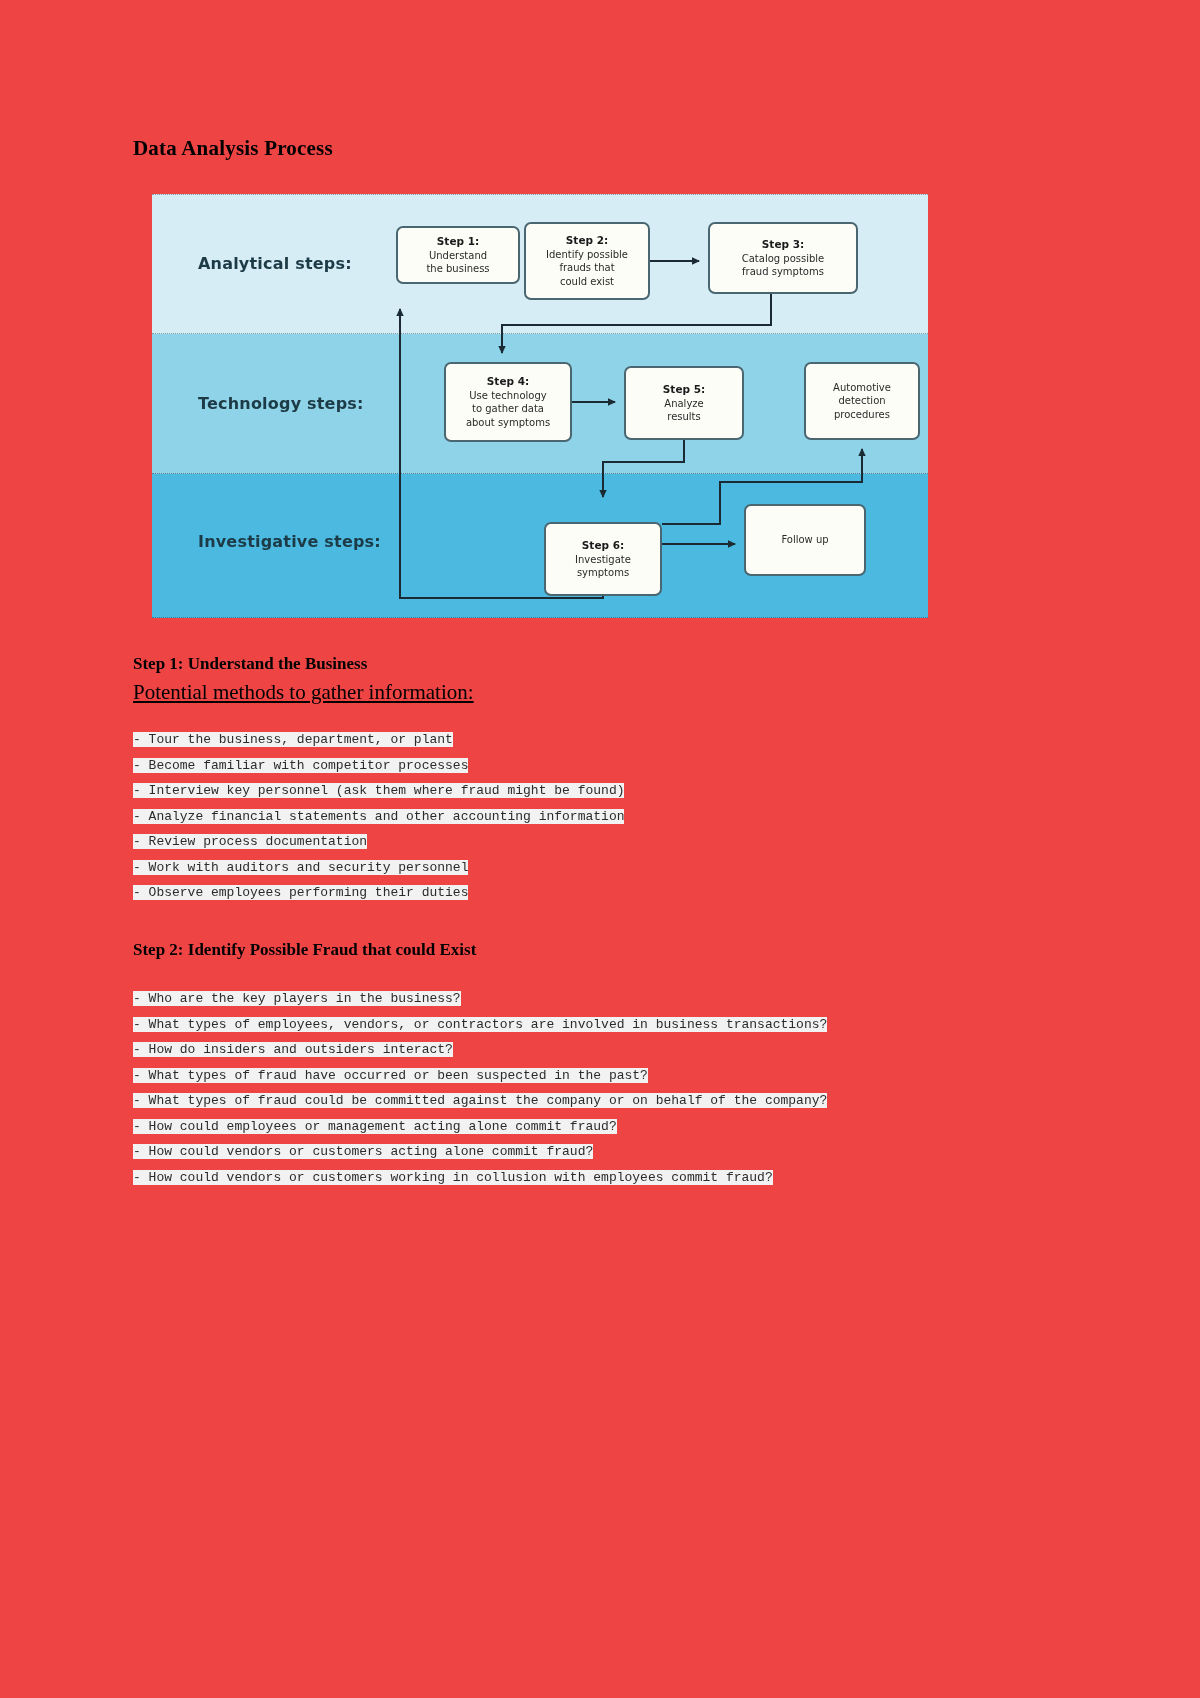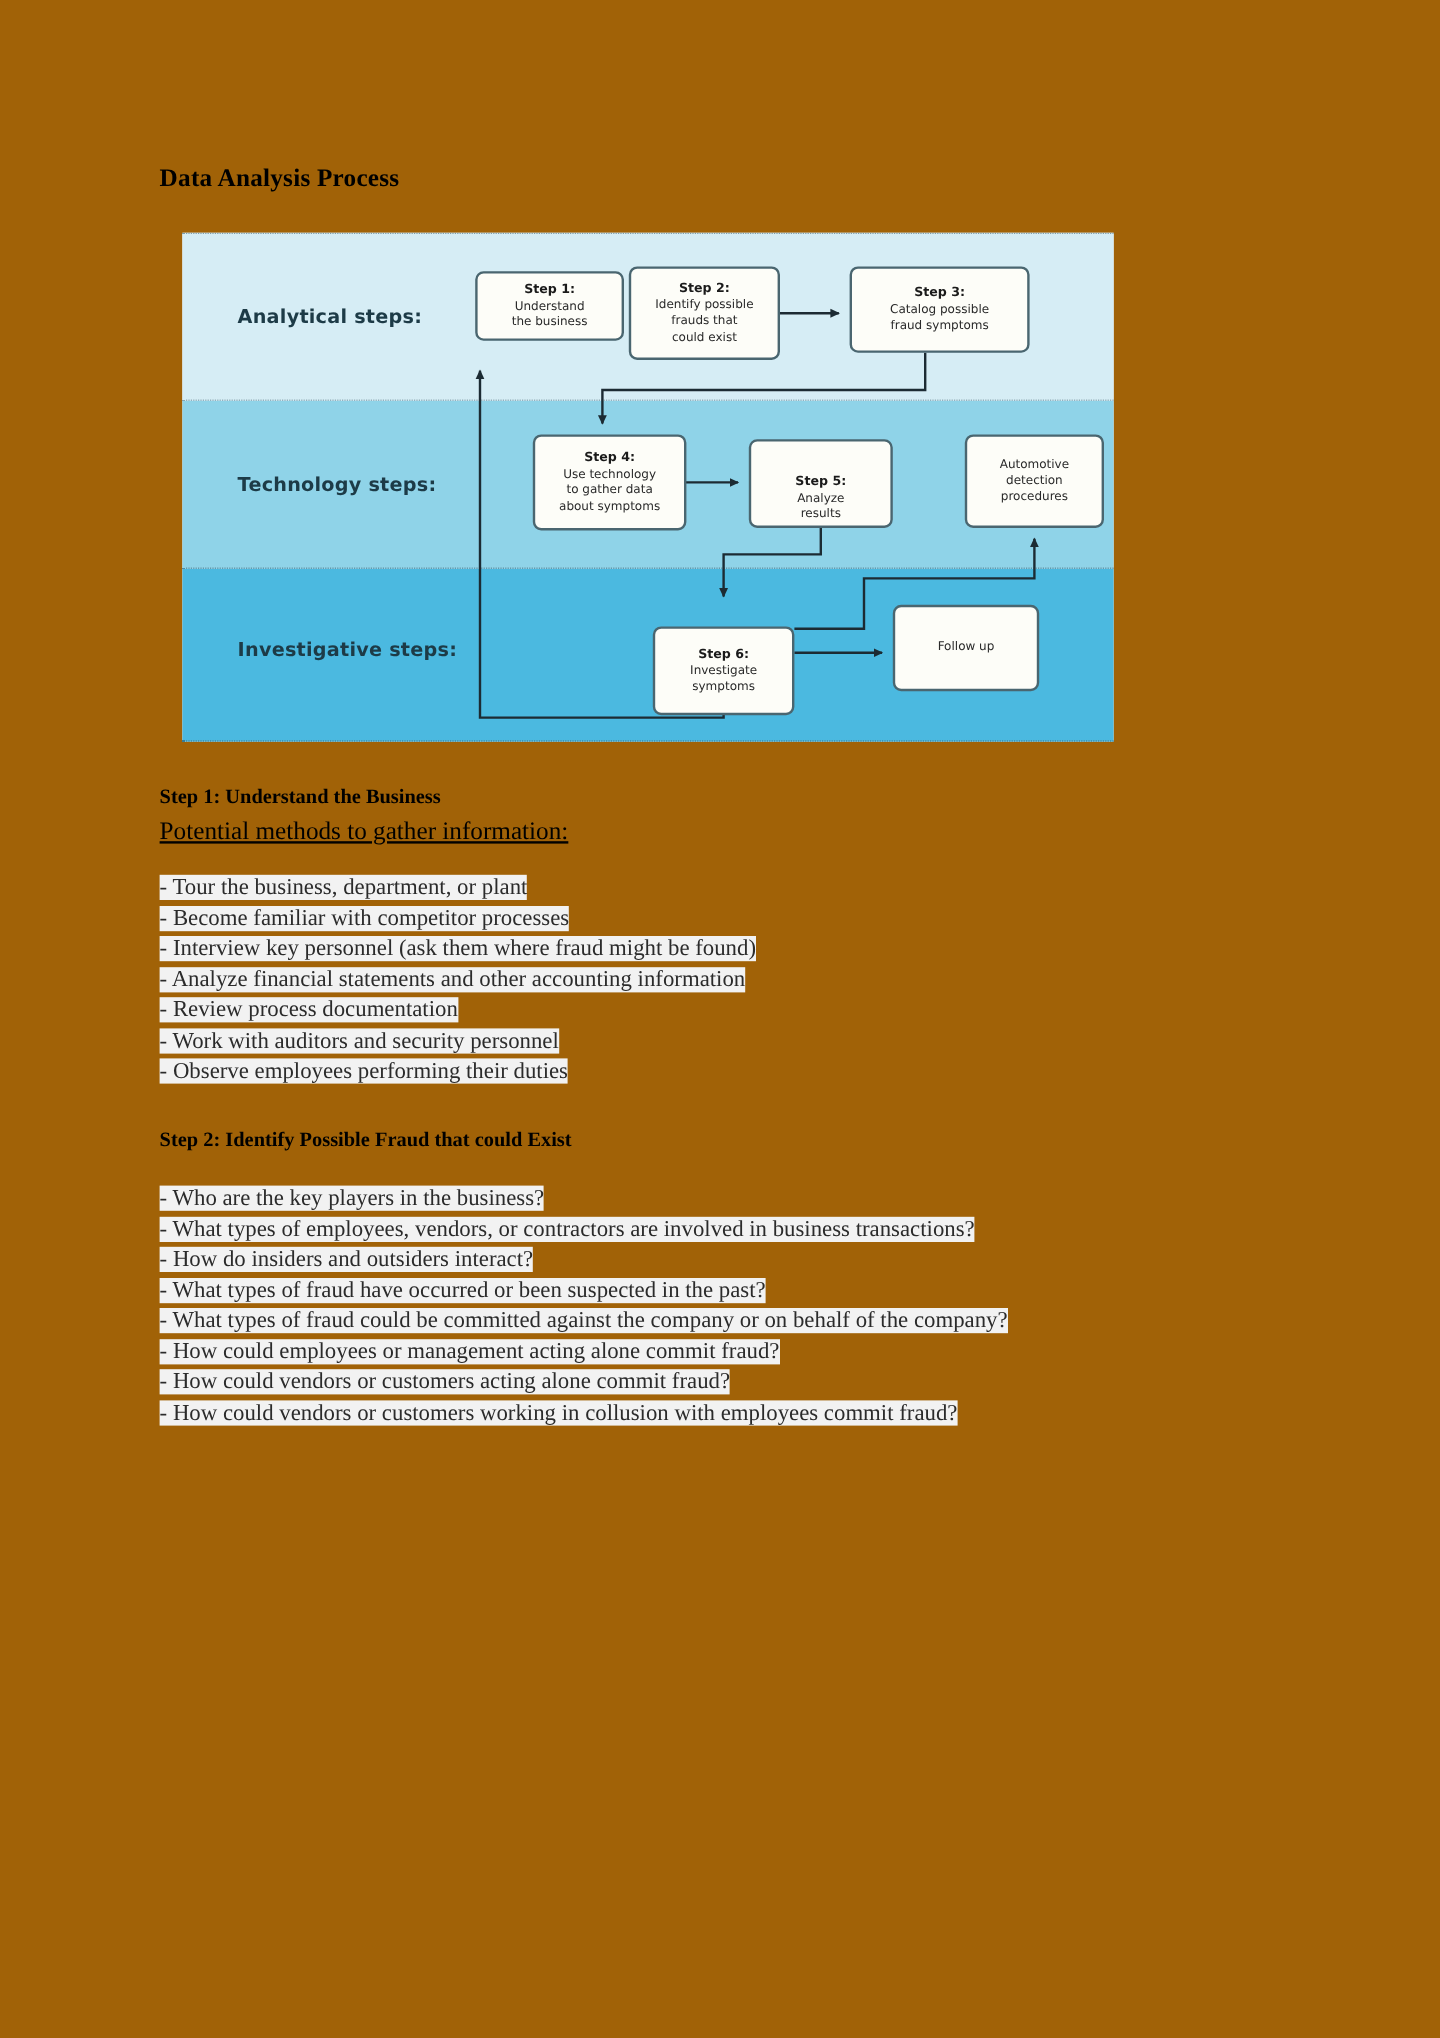--- a/index.html
+++ b/index.html
@@ -14,21 +14,21 @@
     font-family: "Liberation Sans", sans-serif;
     color: #000;
     overflow: hidden;
   }
 
   .page {
     position: absolute;
     left: 0; top: 0;
     width: 1200px;
     height: 1698px;
-    background: #a16207;
+    background: #ef4444;
   }
 
   
   .doc-title {
     position: absolute;
     left: 133px;
     top: 136px;
     font-family: "Liberation Serif", serif;
     font-weight: bold;
     font-size: 21px;
@@ -106,21 +106,21 @@
     font-weight: bold;
     font-size: 10.5px;
     color: #1a1a1a;
   }
 
   
   .n-step1 { left: 202px; top: 32px;  width: 124px; height: 58px; margin-left: 42px; }
   .n-step2 { left: 372px; top: 28px;  width: 126px; height: 78px; }
   .n-step3 { left: 556px; top: 28px;  width: 150px; height: 72px; }
   .n-step4 { left: 292px; top: 168px; width: 128px; height: 80px; }
-  .n-step5 { left: 472px; top: 172px; width: 120px; height: 74px; justify-content: flex-end; }
+  .n-step5 { left: 472px; top: 172px; width: 120px; height: 74px; }
   .n-auto  { left: 652px; top: 168px; width: 116px; height: 78px; }
   .n-step6 { left: 392px; top: 312px; width: 118px; height: 74px; margin-top: 16px; }
   .n-follow{ left: 592px; top: 310px; width: 122px; height: 72px; }
 
   .svg-wires {
     position: absolute;
     left: 0; top: 0;
     width: 776px;
     height: 424px;
     pointer-events: none;
@@ -141,22 +141,22 @@
     left: 133px;
     font-family: "Liberation Serif", serif;
     font-size: 21px;
     color: #000;
     text-decoration: underline;
     white-space: nowrap;
   }
   .bullets {
     position: absolute;
     left: 133px;
-    font-family: Liberation Serif, serif;
-    font-size: 19px;
+    font-family: Liberation Mono, monospace;
+    font-size: 13px;
     line-height: 25.5px;
     color: #2b2b2b;
     width: 830px;
   }
   .bullets div {
     white-space: pre-wrap;
   }
   .bullets span.hl {
     background: #f2f2f2;
   }

